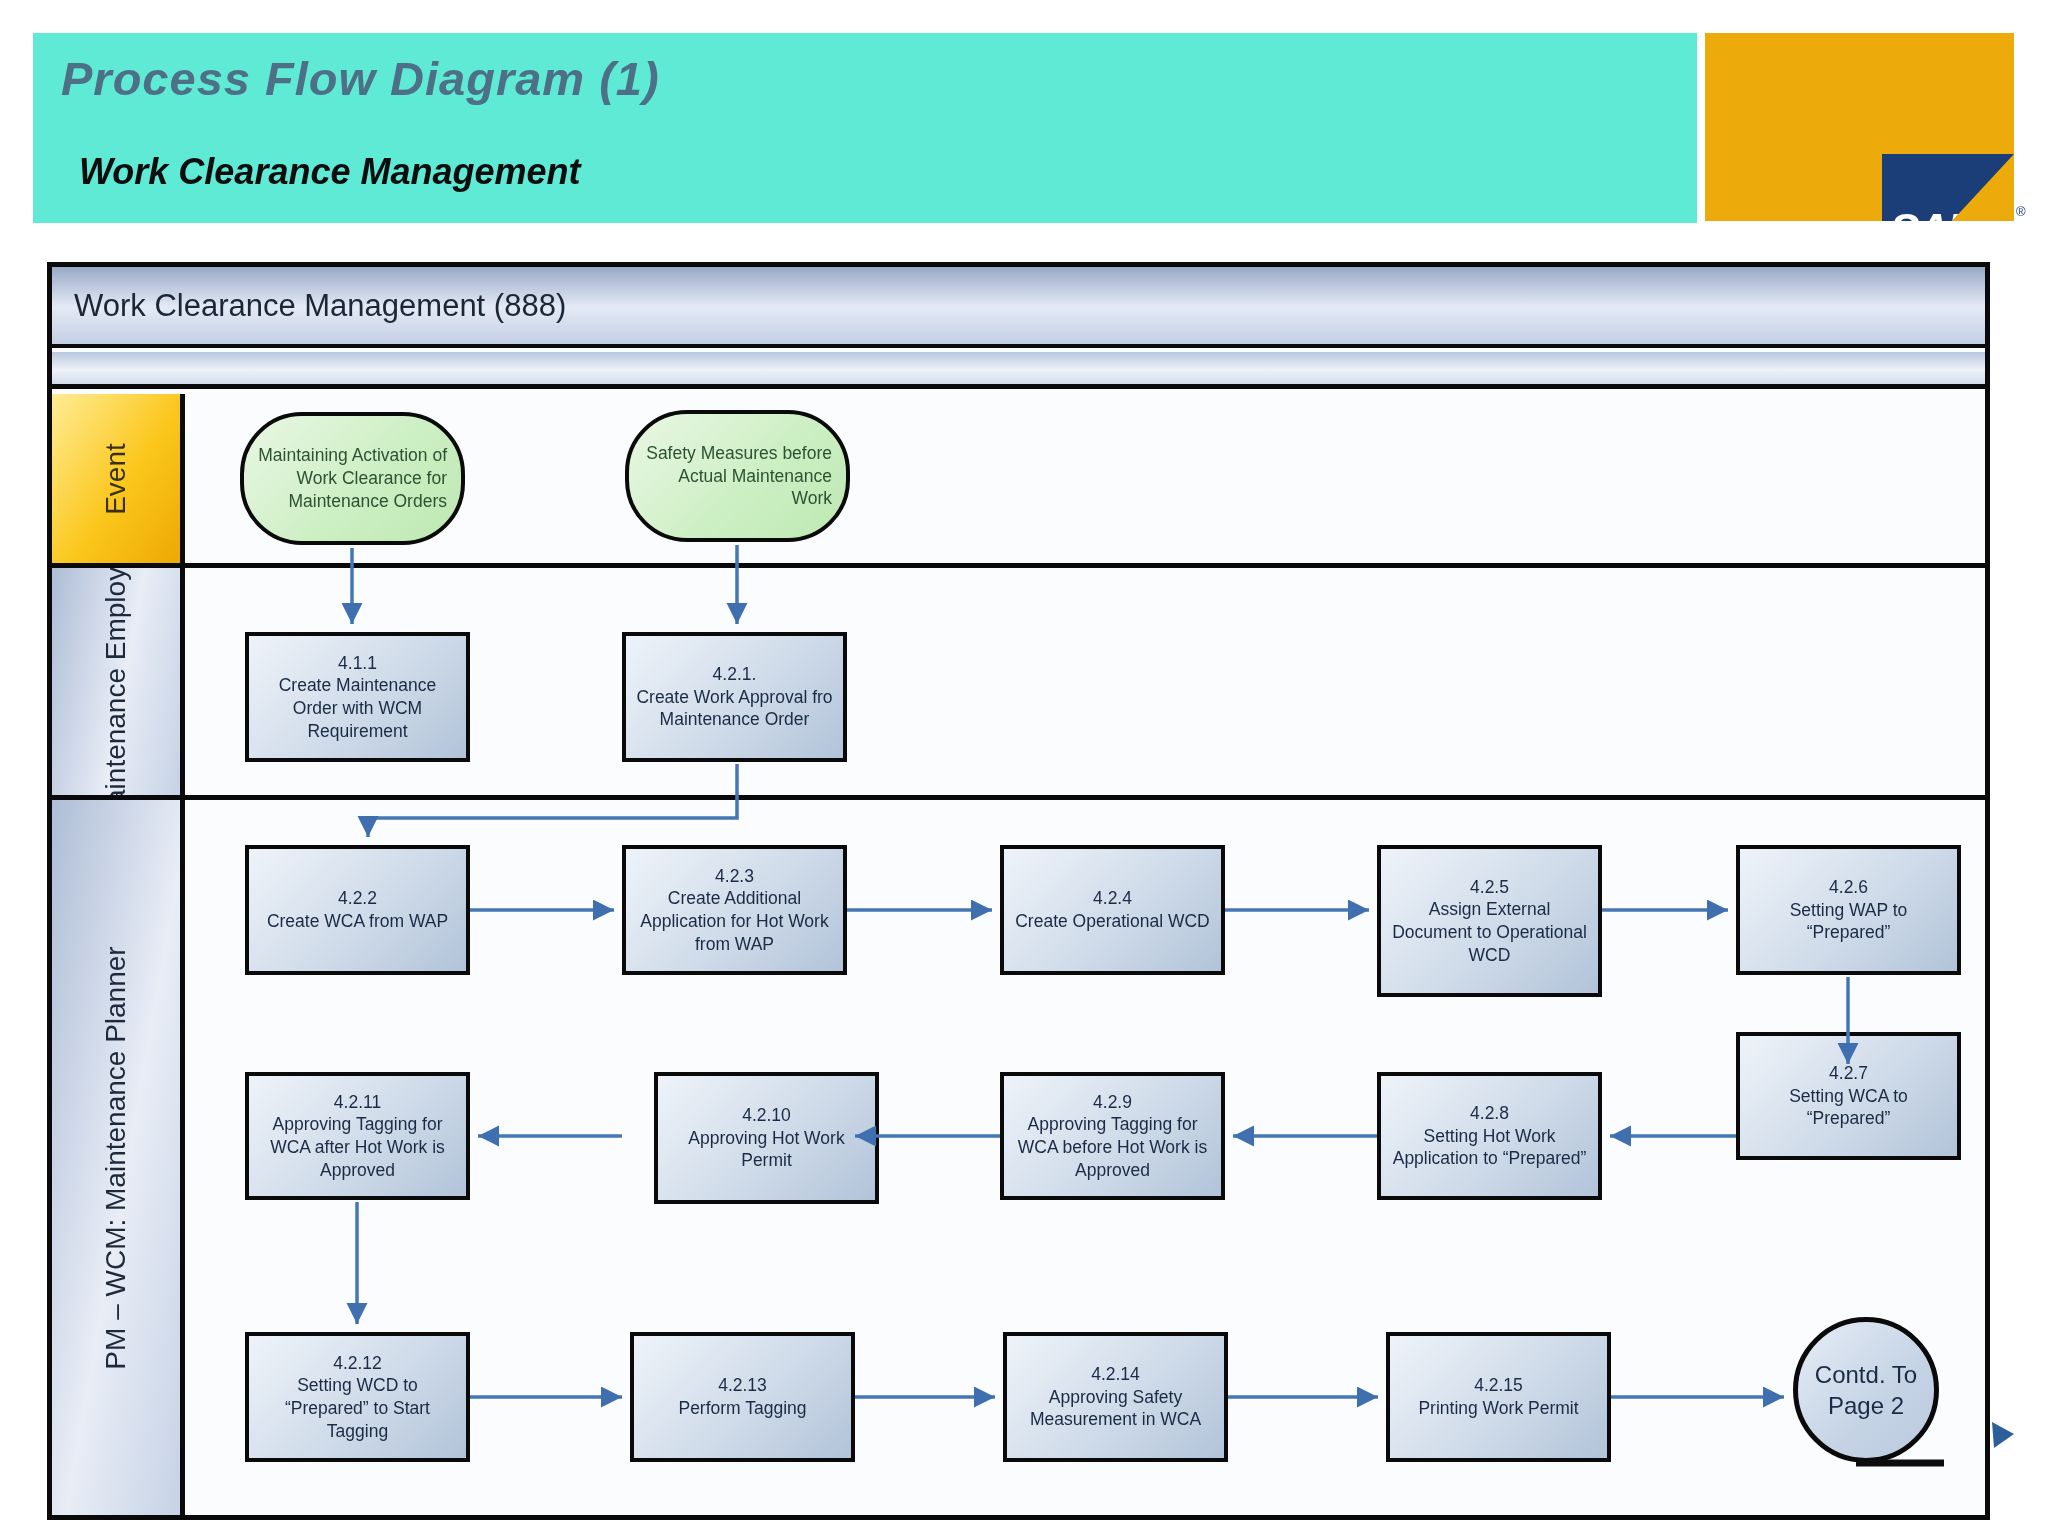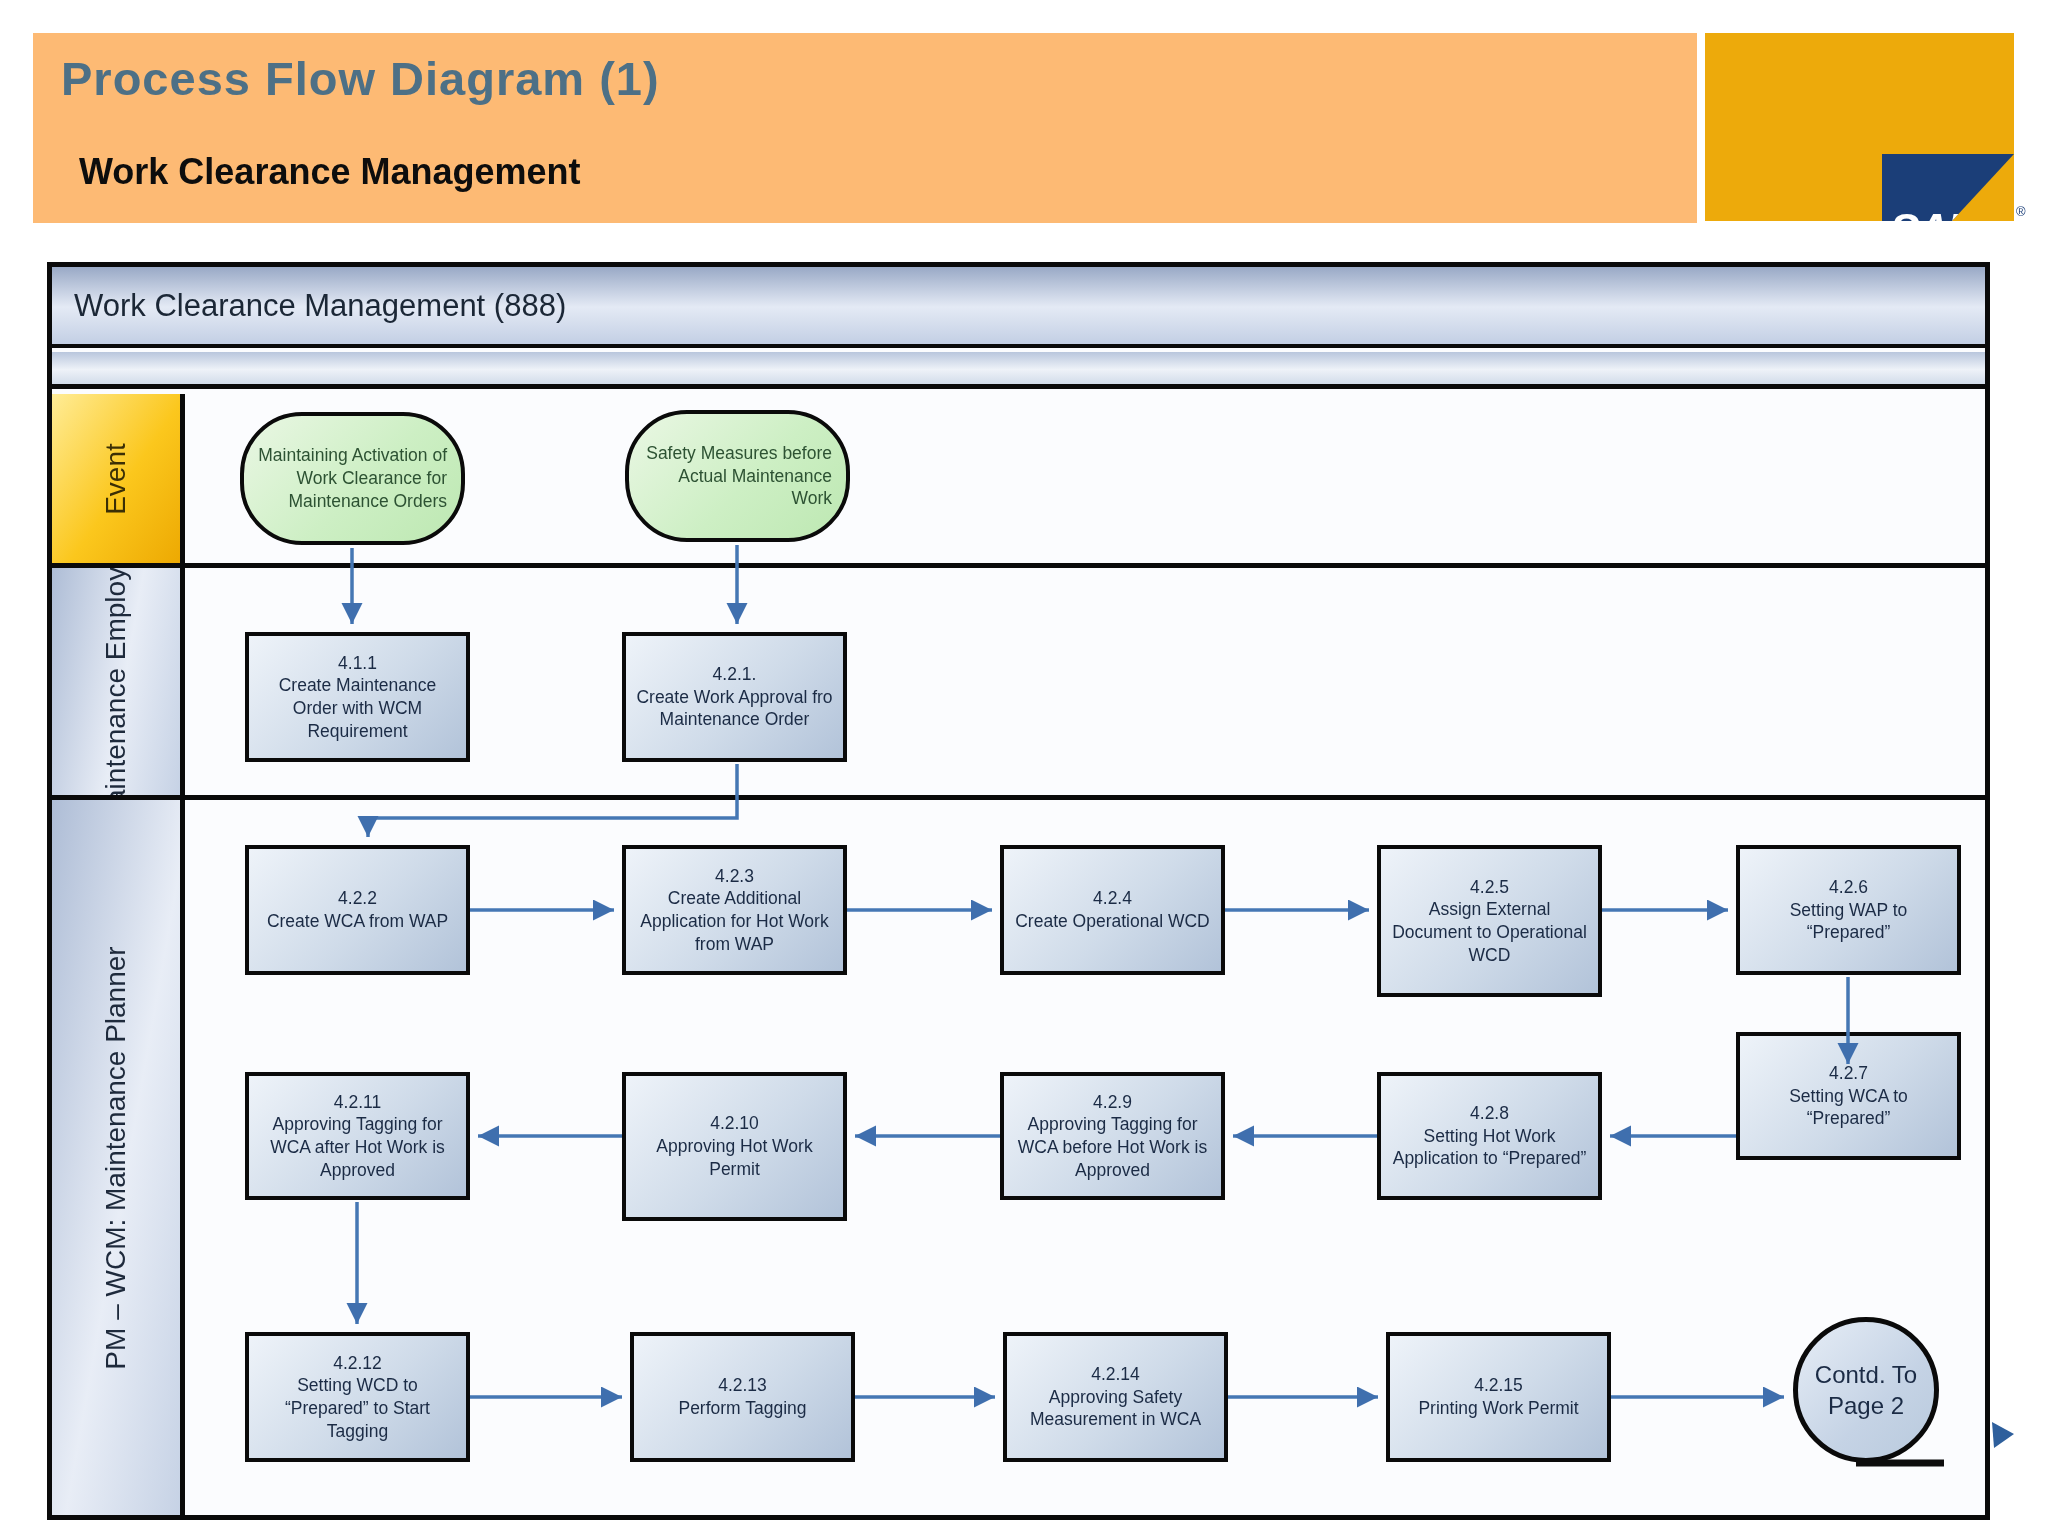--- a/index.html
+++ b/index.html
@@ -1,20 +1,20 @@
 <!DOCTYPE html>
 <html><head>
 <meta charset="utf-8">
 <style>
   html,body{margin:0;padding:0;background:#ffffff;}
   .slide{position:relative;width:2048px;height:1536px;background:#ffffff;
          font-family:"Liberation Sans","DejaVu Sans",sans-serif;overflow:hidden;}
 
   
-  .header-band{position:absolute;left:33px;top:33px;width:1664px;height:190px;background:#fdba74;}
+  .header-band{position:absolute;left:33px;top:33px;width:1664px;height:190px;background:#5eead4;font-style:italic;}
   .header-title{position:absolute;left:28px;top:18px;font-size:47px;font-weight:bold;color:#4d7086;letter-spacing:1px;}
   .header-subtitle{position:absolute;left:46px;top:118px;font-size:36px;font-weight:bold;color:#0d0d0d;}
   .sap-block{position:absolute;left:1705px;top:33px;width:309px;height:188px;background:#edaa0b;}
   .sap-corner{position:absolute;right:0;bottom:0;width:132px;height:67px;background:#1b3e78;
               clip-path:polygon(0 0,100% 0,53% 100%,0 100%);}
   .sap-text{position:absolute;left:8px;top:6px;font-size:44px;font-weight:bold;font-style:italic;
             color:#ffffff;letter-spacing:-2px;line-height:1;margin-top:48px;}
   .sap-reg{position:absolute;left:2016px;top:204px;font-size:13px;color:#1b3e78;}
 
   
@@ -129,21 +129,21 @@
   </div>
   <div class="pbox" style="left:1736px;top:845px;height:130px">
     <div>4.2.6</div>
     <div>Setting WAP to “Prepared”</div>
   </div>
 
   <div class="pbox" style="left:245px;top:1072px;height:128px">
     <div>4.2.11</div>
     <div>Approving Tagging for WCA after Hot Work is Approved</div>
   </div>
-  <div class="pbox" style="left:622px;top:1072px;height:149px">
+  <div class="pbox" style="left:654px;top:1072px;height:132px">
     <div>4.2.10</div>
     <div>Approving Hot Work Permit</div>
   </div>
   <div class="pbox" style="left:1000px;top:1072px;height:128px">
     <div>4.2.9</div>
     <div>Approving Tagging for WCA before Hot Work is Approved</div>
   </div>
   <div class="pbox" style="left:1377px;top:1072px;height:128px">
     <div>4.2.8</div>
     <div>Setting Hot Work Application to “Prepared”</div>

